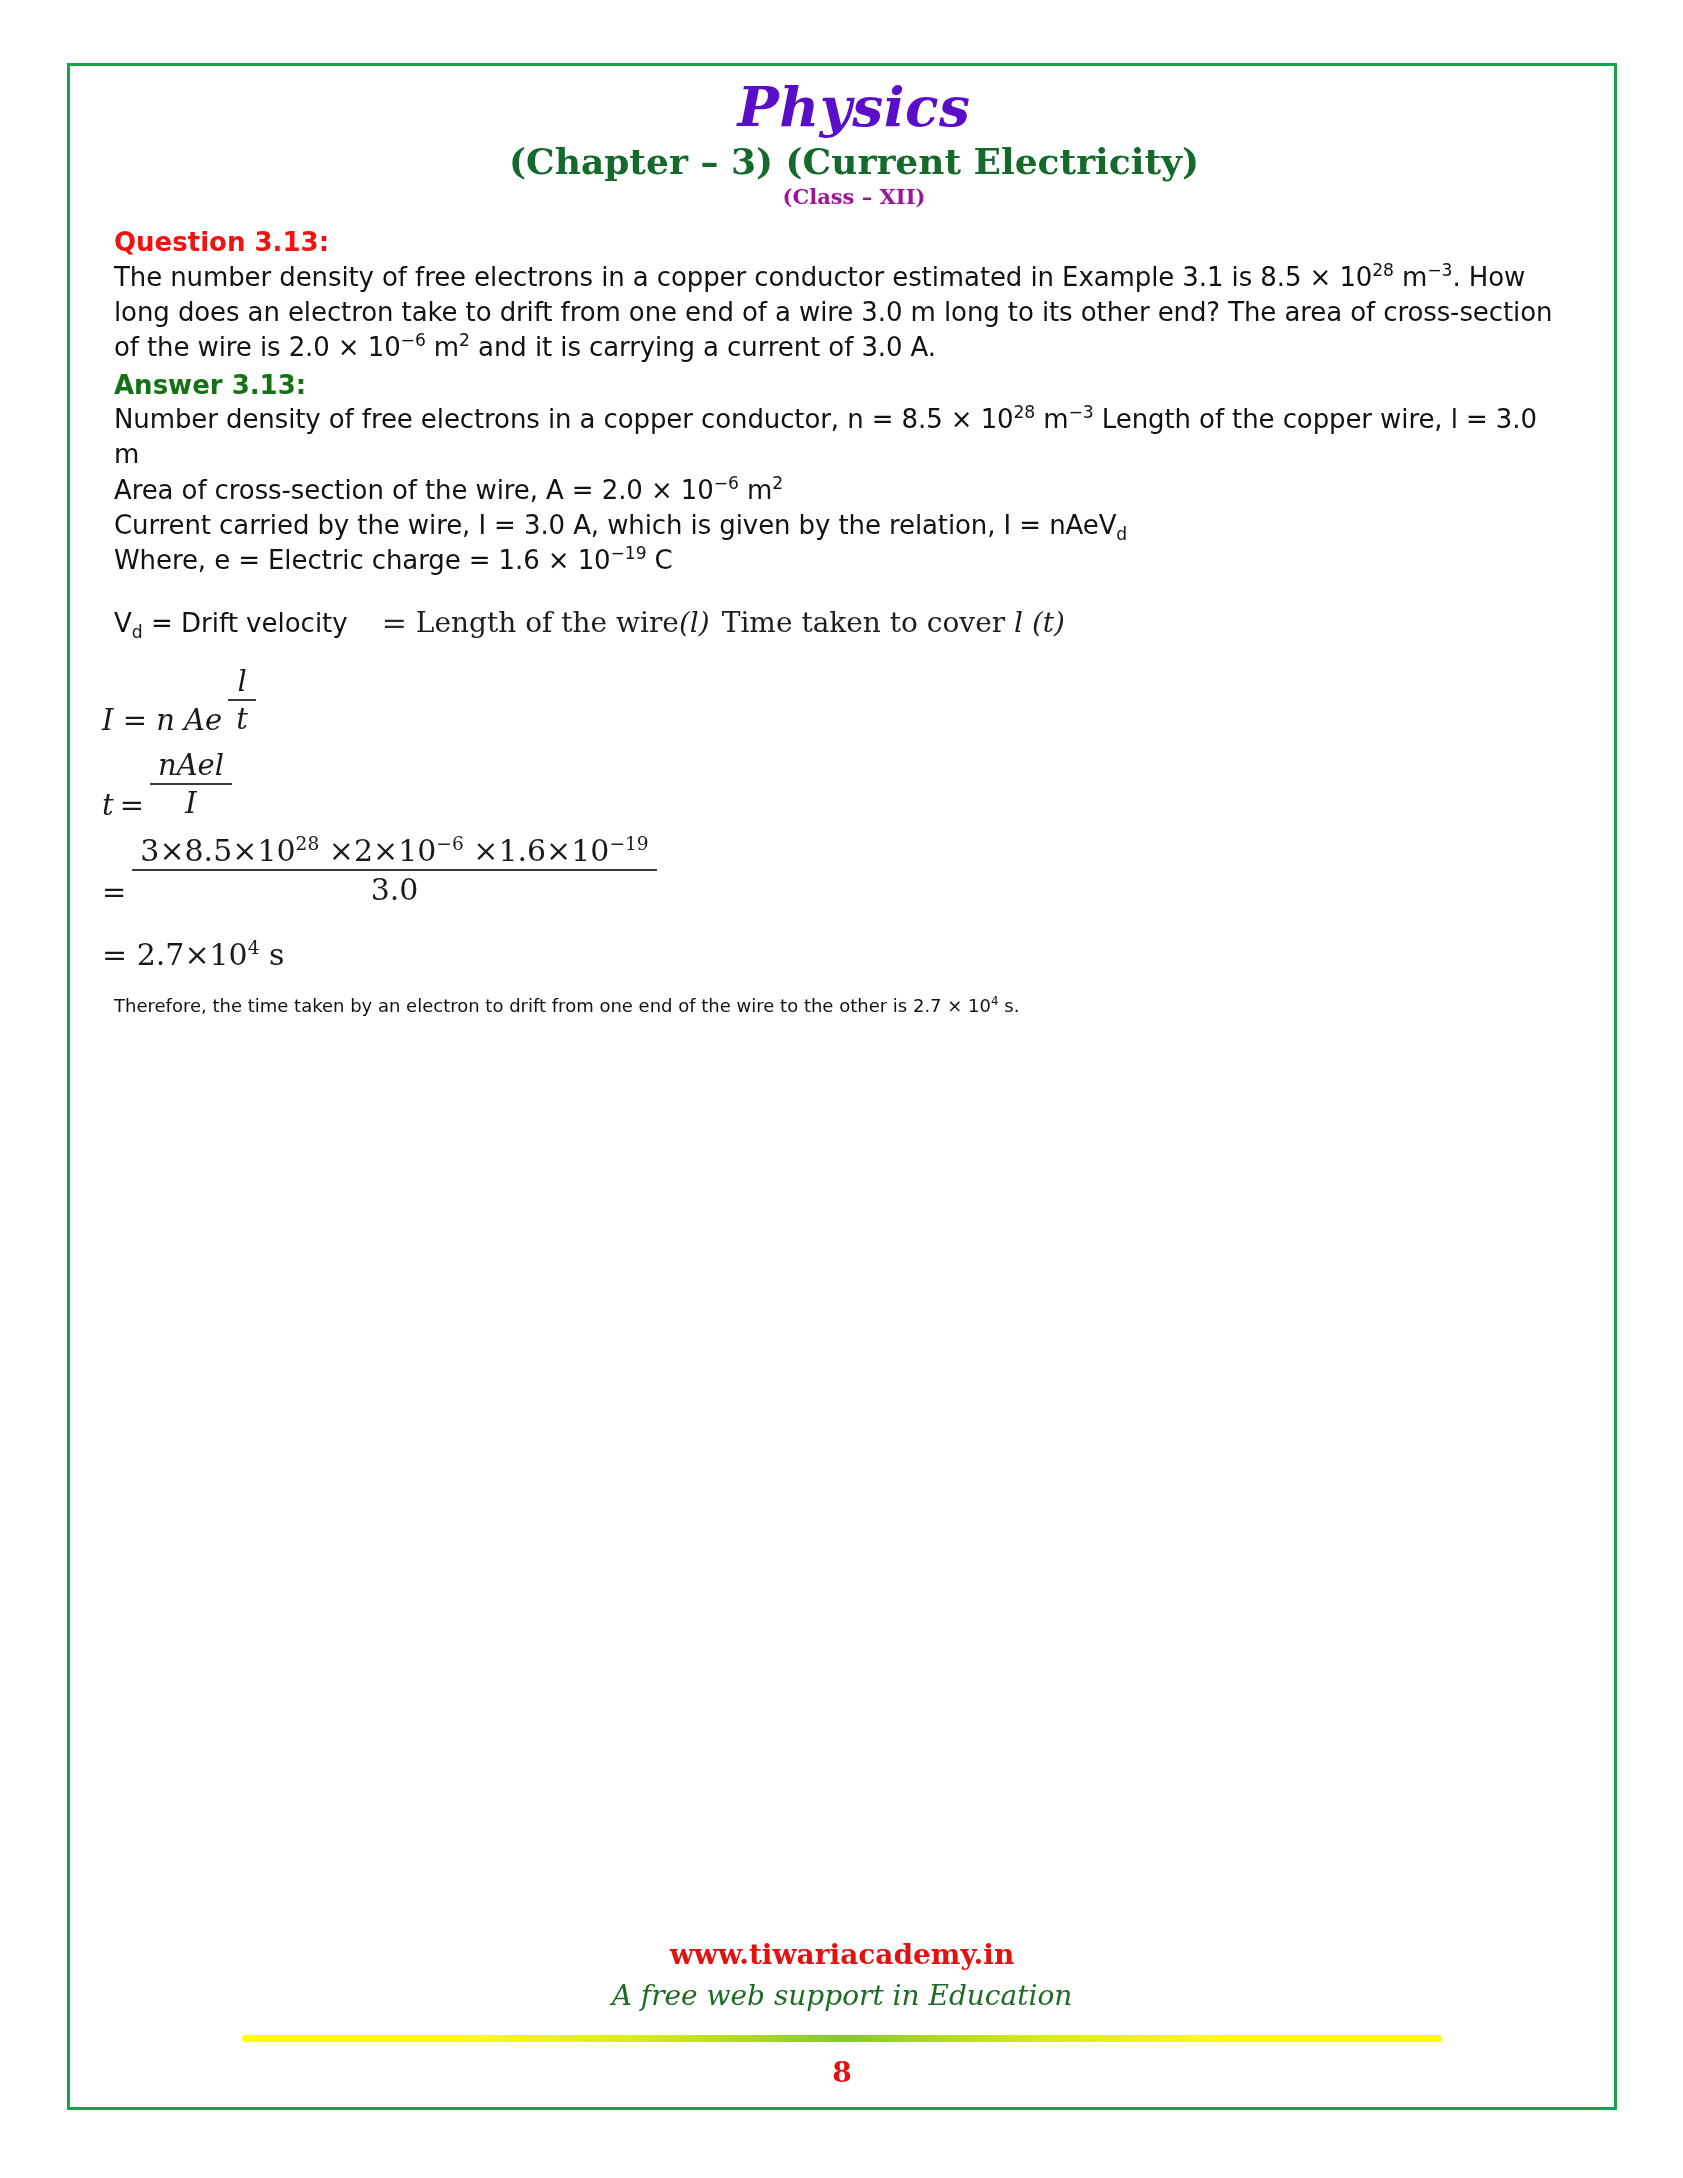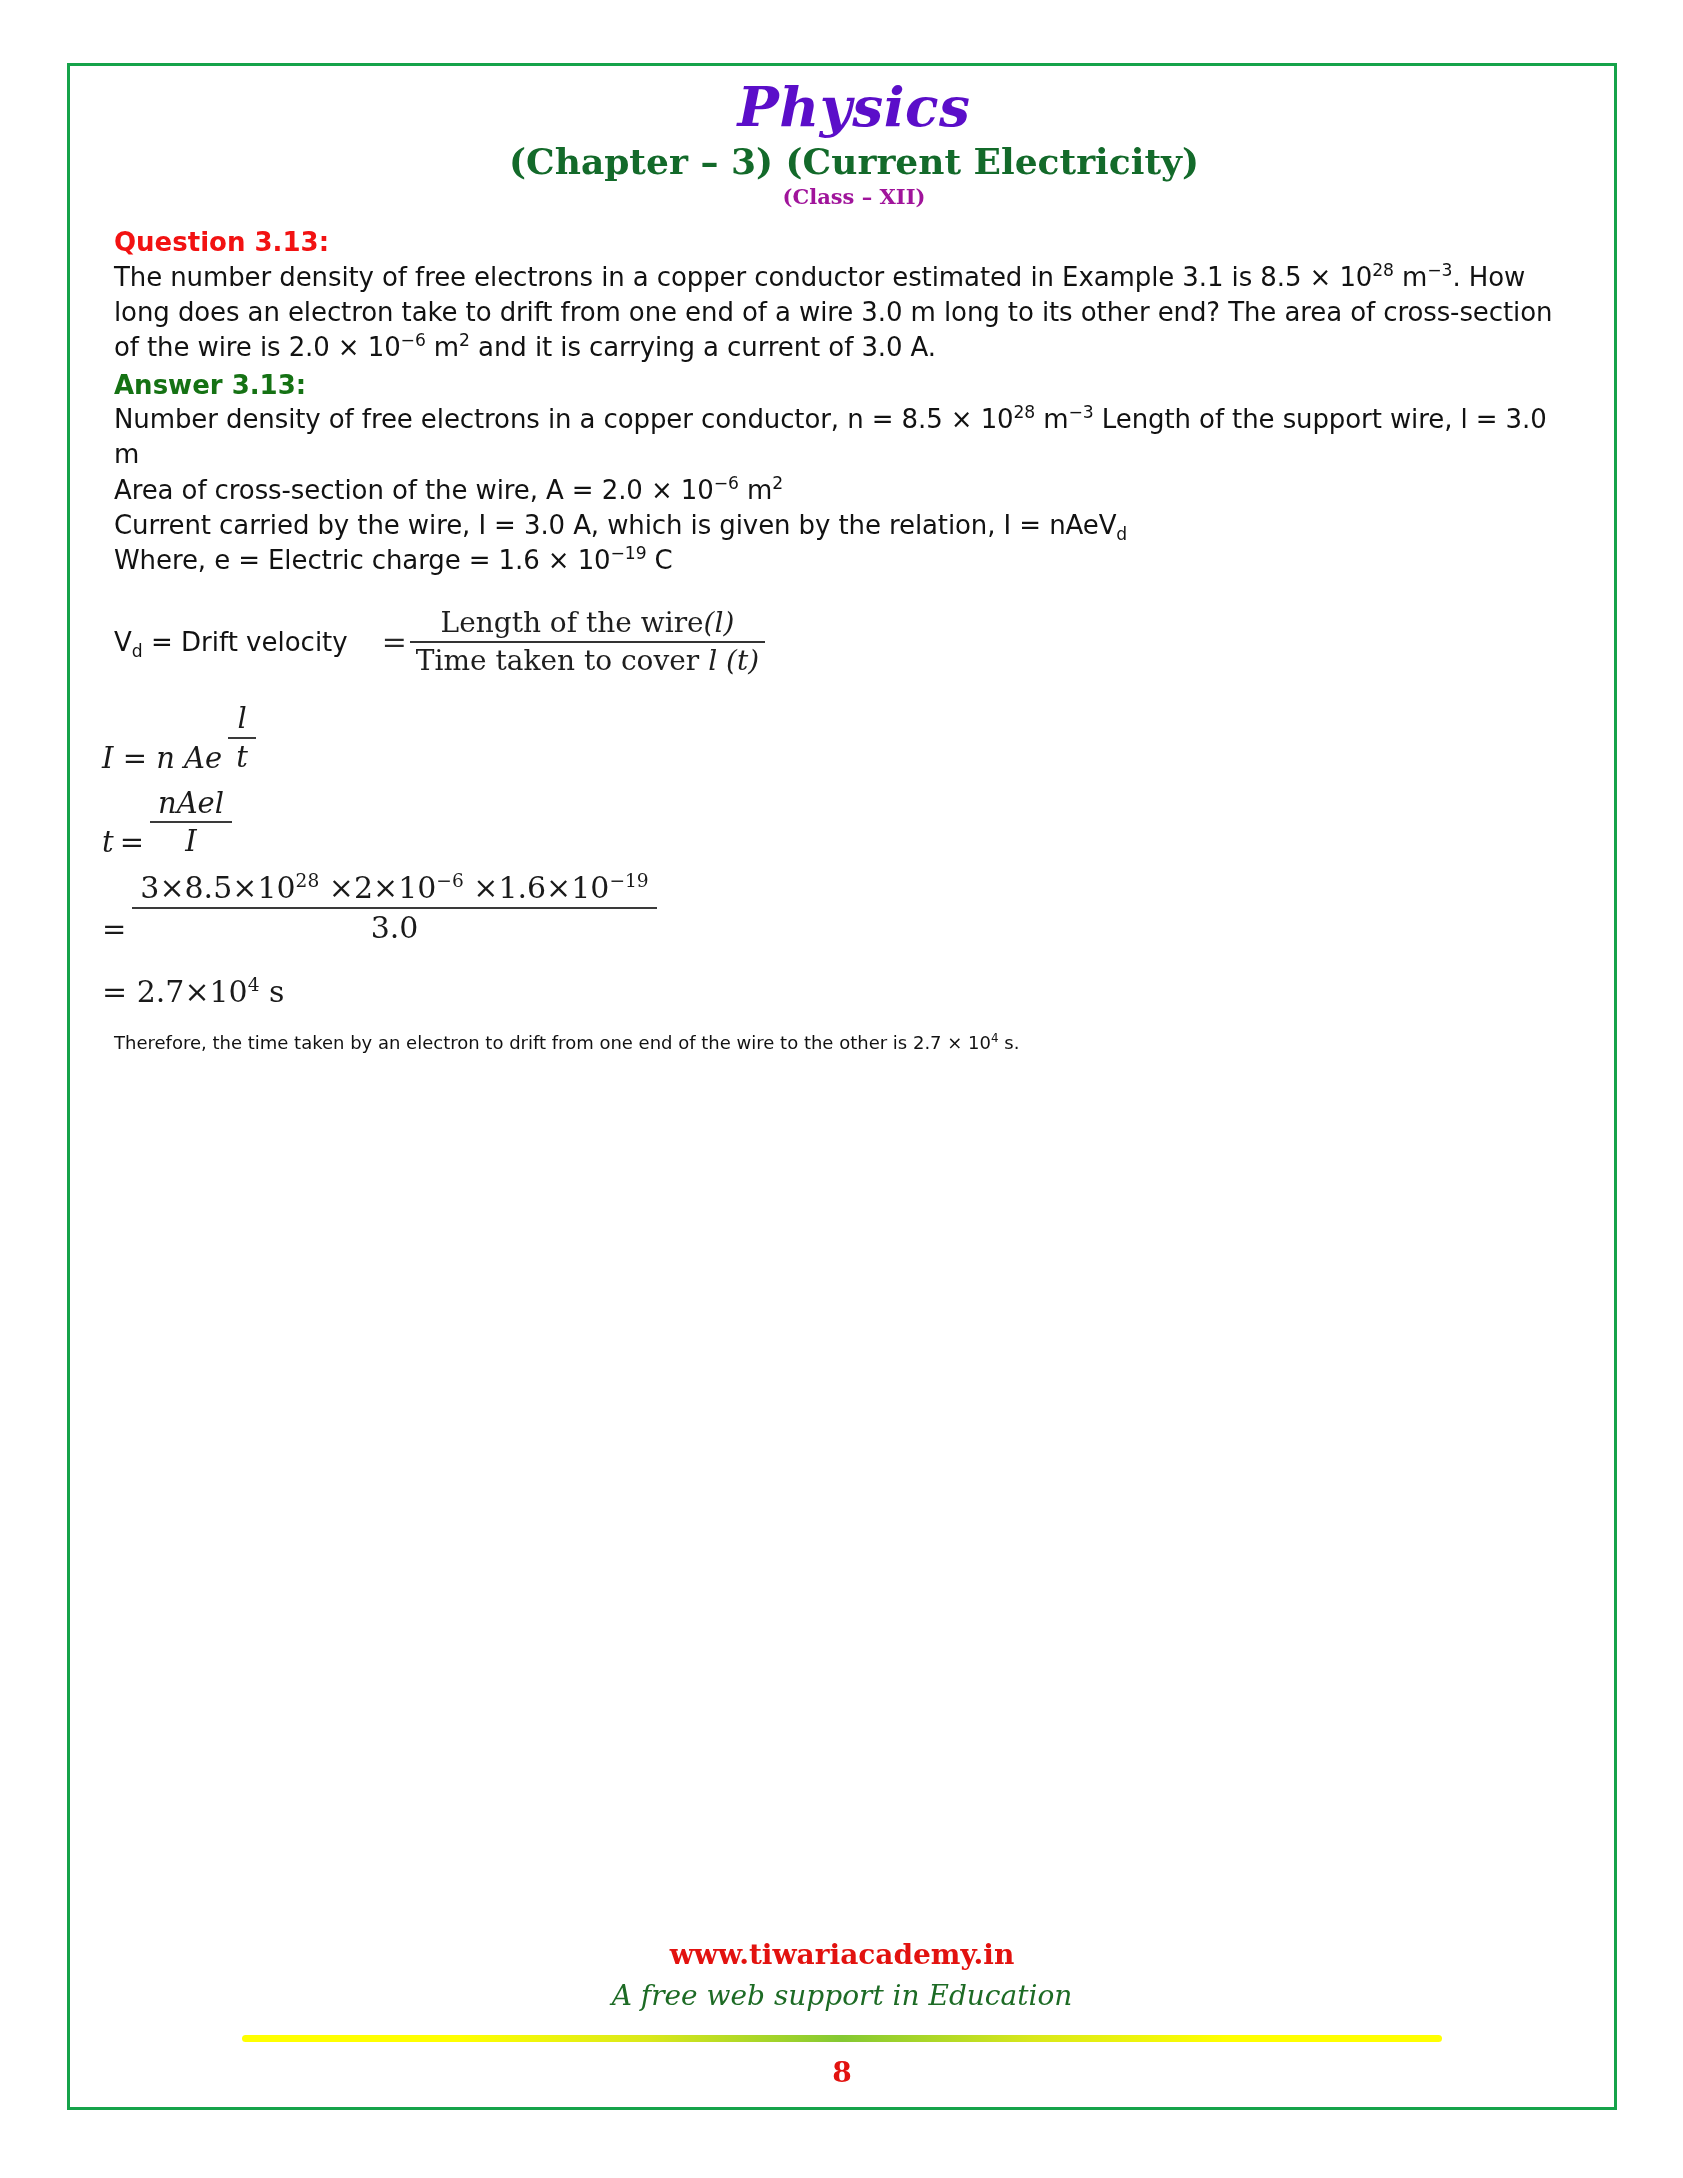--- a/index.html
+++ b/index.html
@@ -115,21 +115,21 @@
   .dv-label sub { font-size: 0.66em; vertical-align: sub; line-height: 0; }
   .dv-eq {
     font-family: "DejaVu Serif", serif;
     font-size: 30px;
     color: #2a2a2a;
     margin-left: 34px;
     margin-right: 3px;
   }
   .frac {
     display: inline-flex;
-    flex-direction: column;
+    flex-direction: row;
     align-items: center;
     font-family: "DejaVu Serif", serif;
     color: #1e1e1e;
   }
   .frac .num, .frac .den {
     padding: 0 6px;
     font-size: 28px;
     line-height: 1.28;
     white-space: nowrap;
   }
@@ -252,21 +252,21 @@
     <div class="content">
 
       <div class="q-head">Question 3.13:</div>
 
       <p class="para"><span>The number density of free electrons in a copper conductor estimated in Example 3.1 is 8.5 × 10</span><sup>28</sup><span> m</span><sup>−3</sup><span>.</span>
       <span>How long does an electron take to drift from one end of a wire 3.0 m long to its other end? The area of</span>
       <span>cross-section of the wire is 2.0 × 10</span><sup>−6</sup><span> m</span><sup>2</sup><span> and it is carrying a current of 3.0 A.</span></p>
 
       <div class="a-head">Answer 3.13:</div>
 
-      <p class="para"><span>Number density of free electrons in a copper conductor, n = 8.5 × 10</span><sup>28</sup><span> m</span><sup>−3</sup><span> Length of the support wire, l =</span>
+      <p class="para"><span>Number density of free electrons in a copper conductor, n = 8.5 × 10</span><sup>28</sup><span> m</span><sup>−3</sup><span> Length of the copper wire, l =</span>
       <span>3.0 m</span></p>
 
       <p class="para"><span>Area of cross-section of the wire, A = 2.0 × 10</span><sup>−6</sup><span> m</span><sup>2</sup></p>
 
       <p class="para"><span>Current carried by the wire, I = 3.0 A, which is given by the relation,  I = nAeV</span><sub>d</sub></p>
 
       <p class="para"><span>Where, e = Electric charge = 1.6 × 10</span><sup>−19</sup><span> C</span></p>
 
       <div class="dv-row">
         <span class="dv-label"><span>V</span><sub>d</sub><span> = Drift velocity</span></span>

